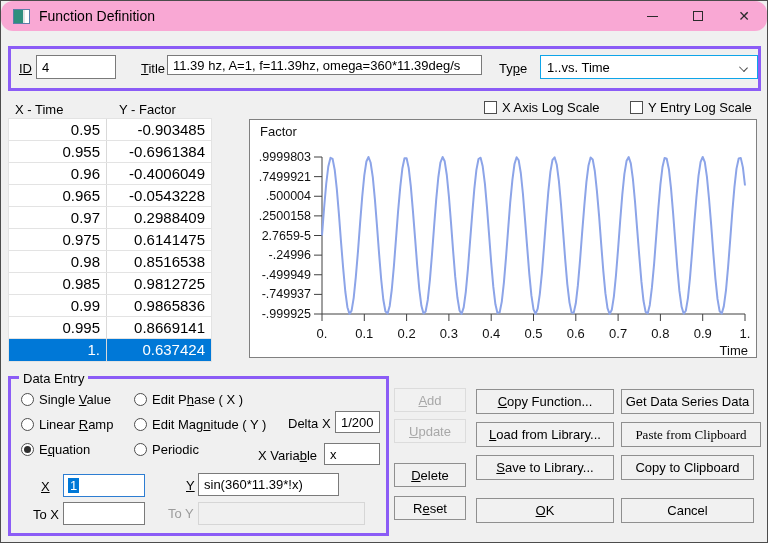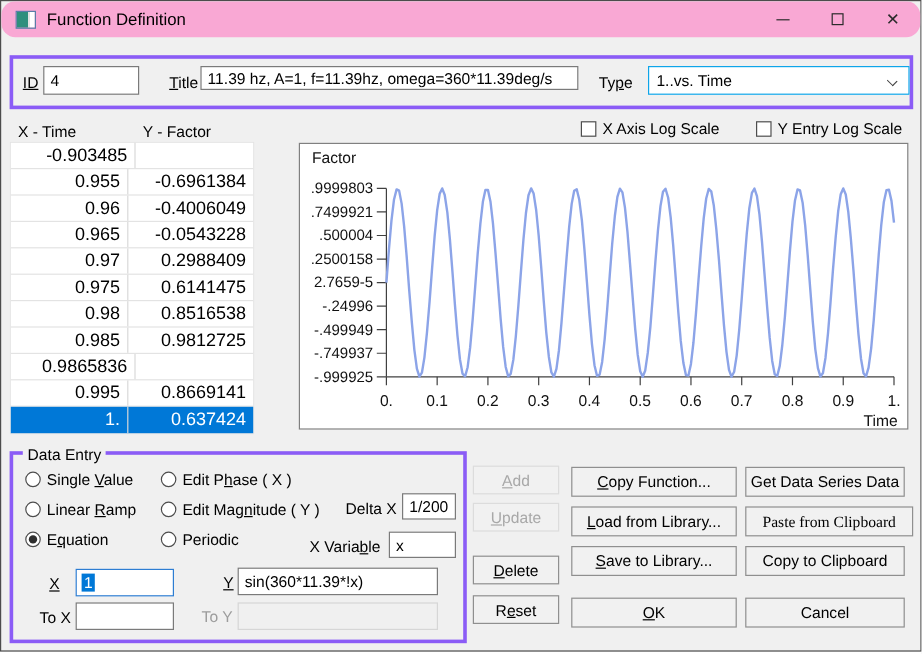--- a/index.html
+++ b/index.html
@@ -88,20 +88,21 @@
   <span class="lbl" style="left:498px; top:60px;">Ty<u>p</u>e</span>
   <div class="combo" style="left:539px; top:54px; width:218px; height:24px;">
     <span>1..vs. Time</span>
     <span class="chev"></span>
   </div>
 
   <span class="lbl tbl-header" style="left:14px; top:101px;">X - Time</span>
   <span class="lbl tbl-header" style="left:118px; top:101px;">Y - Factor</span>
   <div class="xy-table" id="xy-table-body">
       <div class="trow">
+        <div class="tcell">0.95</div>
         <div class="tcell">-0.903485</div>
       </div>
       <div class="trow">
         <div class="tcell">0.955</div>
         <div class="tcell">-0.6961384</div>
       </div>
       <div class="trow">
         <div class="tcell">0.96</div>
         <div class="tcell">-0.4006049</div>
       </div>
@@ -119,20 +120,21 @@
       </div>
       <div class="trow">
         <div class="tcell">0.98</div>
         <div class="tcell">0.8516538</div>
       </div>
       <div class="trow">
         <div class="tcell">0.985</div>
         <div class="tcell">0.9812725</div>
       </div>
       <div class="trow">
+        <div class="tcell">0.99</div>
         <div class="tcell">0.9865836</div>
       </div>
       <div class="trow">
         <div class="tcell">0.995</div>
         <div class="tcell">0.8669141</div>
       </div>
       <div class="trow selected">
         <div class="tcell">1.</div>
         <div class="tcell">0.637424</div>
       </div>
@@ -229,21 +231,21 @@
   <span class="lbl" style="left:287px; top:415px; font-weight:bold; font-weight:normal;">Delta X</span>
   <input class="tb" style="left: 334px; top: 410px; width: 45px; height: 22px;" value="1/200">
   <span class="lbl" style="left:257px; top:447px;">X Varia<u>b</u>le</span>
   <input class="tb" style="left: 323px; top: 442px; width: 56px; height: 22px;" value="x">
 
   <span class="lbl" style="left:40px; top:478px;"><u>X</u></span>
   <div class="tb-focused" style="left:62px; top:473px; width:82px; height:23px;">
     <span class="sel-text">1</span>
   </div>
   <span class="lbl" style="left:185px; top:477px;"><u>Y</u></span>
-  <input class="tb" style="left: 197px; top: 472px; width: 167px; height: 23px;" value="sin(360*11.39*!x)">
+  <input class="tb" style="left: 197px; top: 472px; width: 141px; height: 23px;" value="sin(360*11.39*!x)">
 
   <span class="lbl" style="left:32px; top:506px;">To X</span>
   <input class="tb" style="left: 62px; top: 501px; width: 82px; height: 23px;" value="">
   <span class="lbl disabled" style="left:167px; top:505px;">To Y</span>
   <input class="tb disabled" style="left: 197px; top: 501px; width: 167px; height: 23px;" value="">
 
   <div class="btn disabled" style="left:393px; top:387px; width:72px; height:24px;"><u>A</u>dd</div>
   <div class="btn disabled" style="left:393px; top:418px; width:72px; height:24px;"><u>U</u>pdate</div>
   <div class="btn" style="left:393px; top:462px; width:72px; height:24px;"><u>D</u>elete</div>
   <div class="btn" style="left:393px; top:495px; width:72px; height:24px;">R<u>e</u>set</div>

